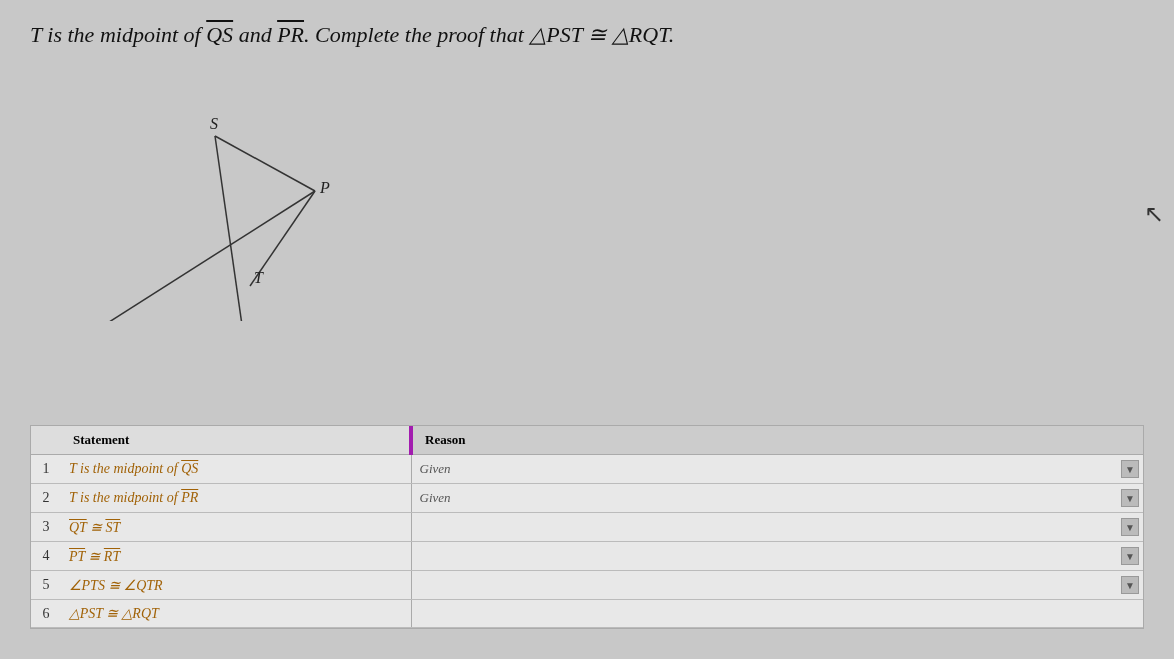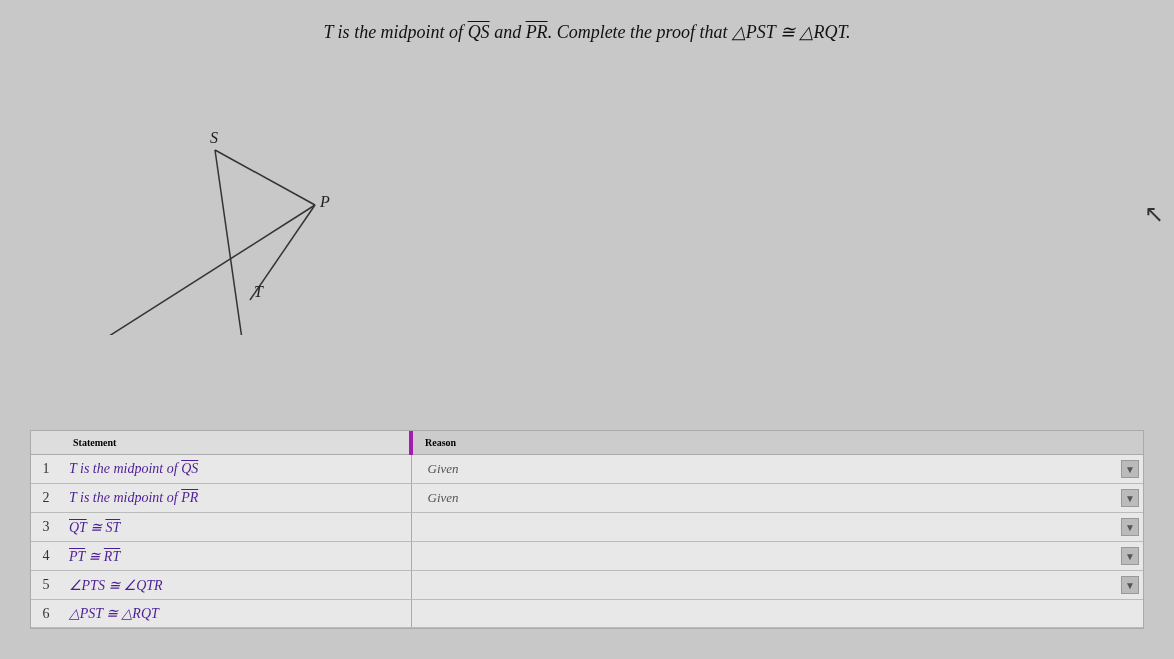--- a/index.html
+++ b/index.html
@@ -14,26 +14,24 @@
 
     .main-container {
       width: 1174px;
       height: 659px;
       background: #c8c8c8;
       padding: 20px 30px;
       position: relative;
     }
 
     .problem-statement {
-      font-size: 18px;
+      font-size: 22px;
       color: #111;
-      margin-bottom: 20px;
       font-style: italic;
       line-height: 1.4;
-      text-align: center;
     }
 
     .problem-statement .overline {
       text-decoration: overline;
     }
 
     .diagram-area {
       width: 350px;
       height: 260px;
       position: relative;
@@ -55,21 +53,21 @@
       border: 1px solid #aaa;
     }
 
     .proof-table {
       width: 100%;
       border-collapse: collapse;
     }
 
     .proof-table .header-row td {
       font-weight: bold;
-      font-size: 10px;
+      font-size: 13px;
       padding: 6px 12px;
       background: #ddd;
       border-bottom: 1px solid #aaa;
     }
 
     .proof-table .header-row .reason-header {
       background: #ccc;
       border-left: 4px solid #a21caf;
     }
 
@@ -82,36 +80,35 @@
 
     .proof-table .data-row .row-num {
       width: 30px;
       text-align: center;
       color: #333;
     }
 
     .proof-table .data-row .statement-cell {
       width: 350px;
       font-style: italic;
-      color: #4c1d95;
+      color: #a16207;
       margin-top: 31px;
     }
 
     .proof-table .data-row .reason-cell {
       border-left: 1px solid #aaa;
       color: #555;
       font-size: 13px;
       padding-right: 4px;
     }
 
     .reason-wrapper {
       display: flex;
       align-items: center;
       justify-content: space-between;
-      margin-left: 8px;
     }
 
     .reason-text {
       flex: 1;
       font-style: italic;
       color: #555;
     }
 
     .dropdown-arrow {
       width: 18px;

